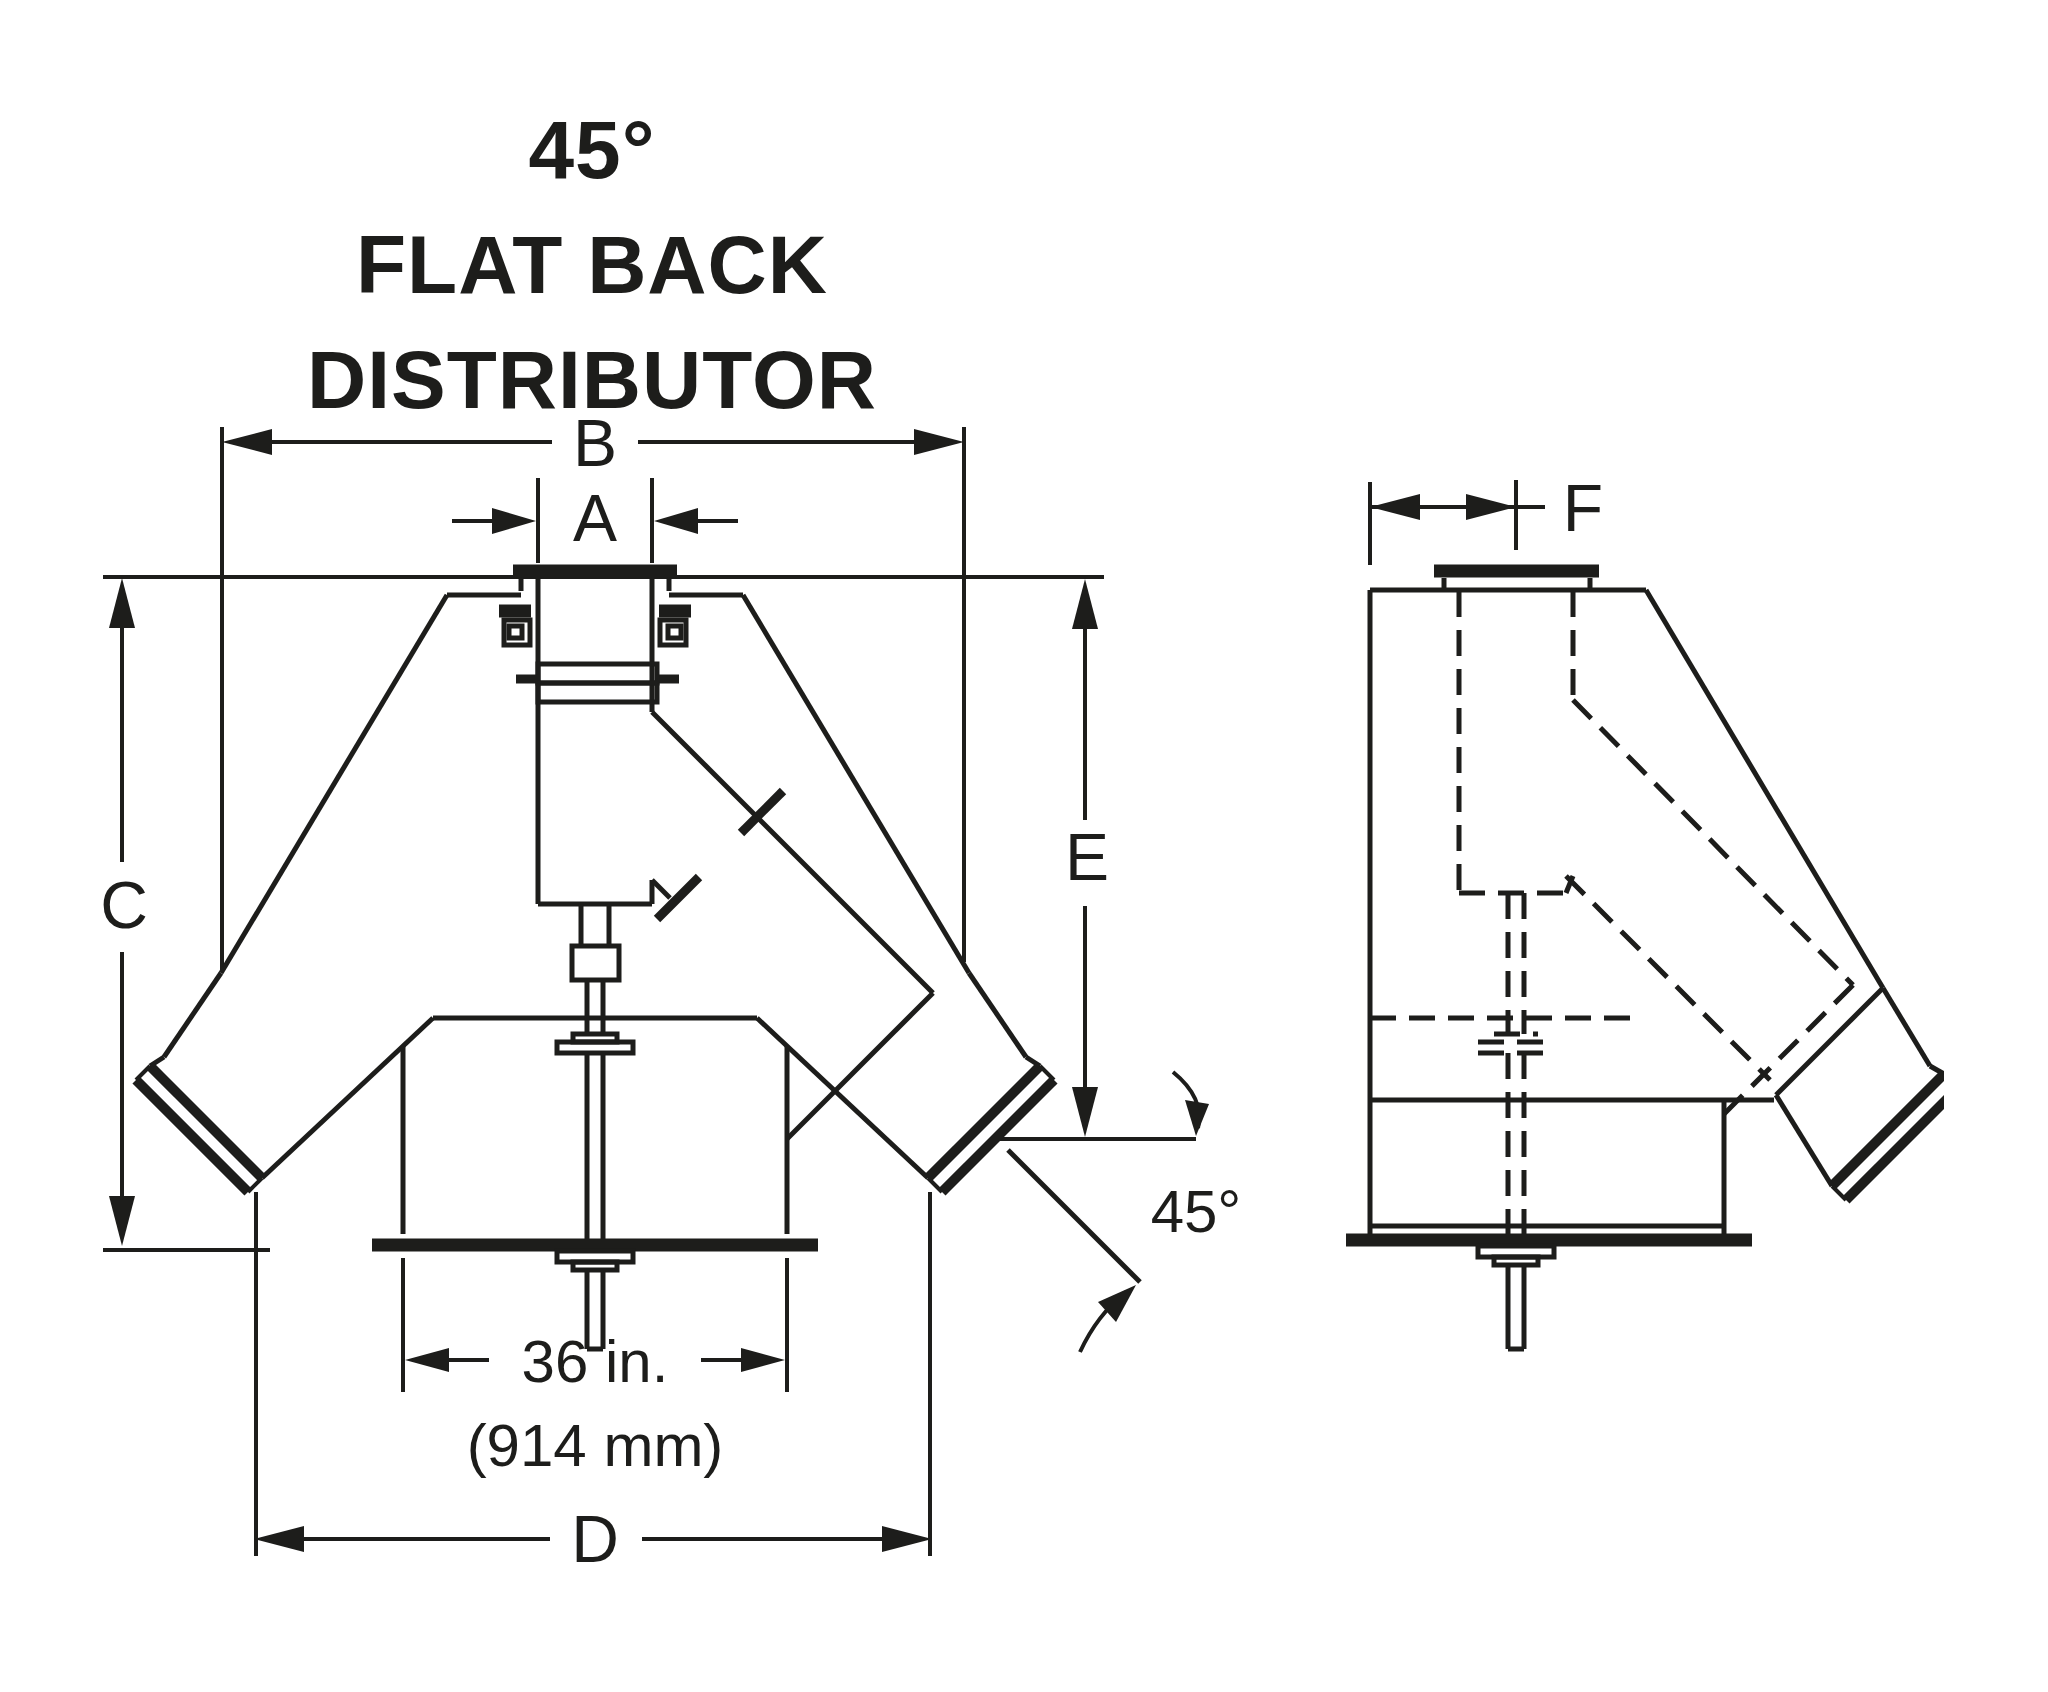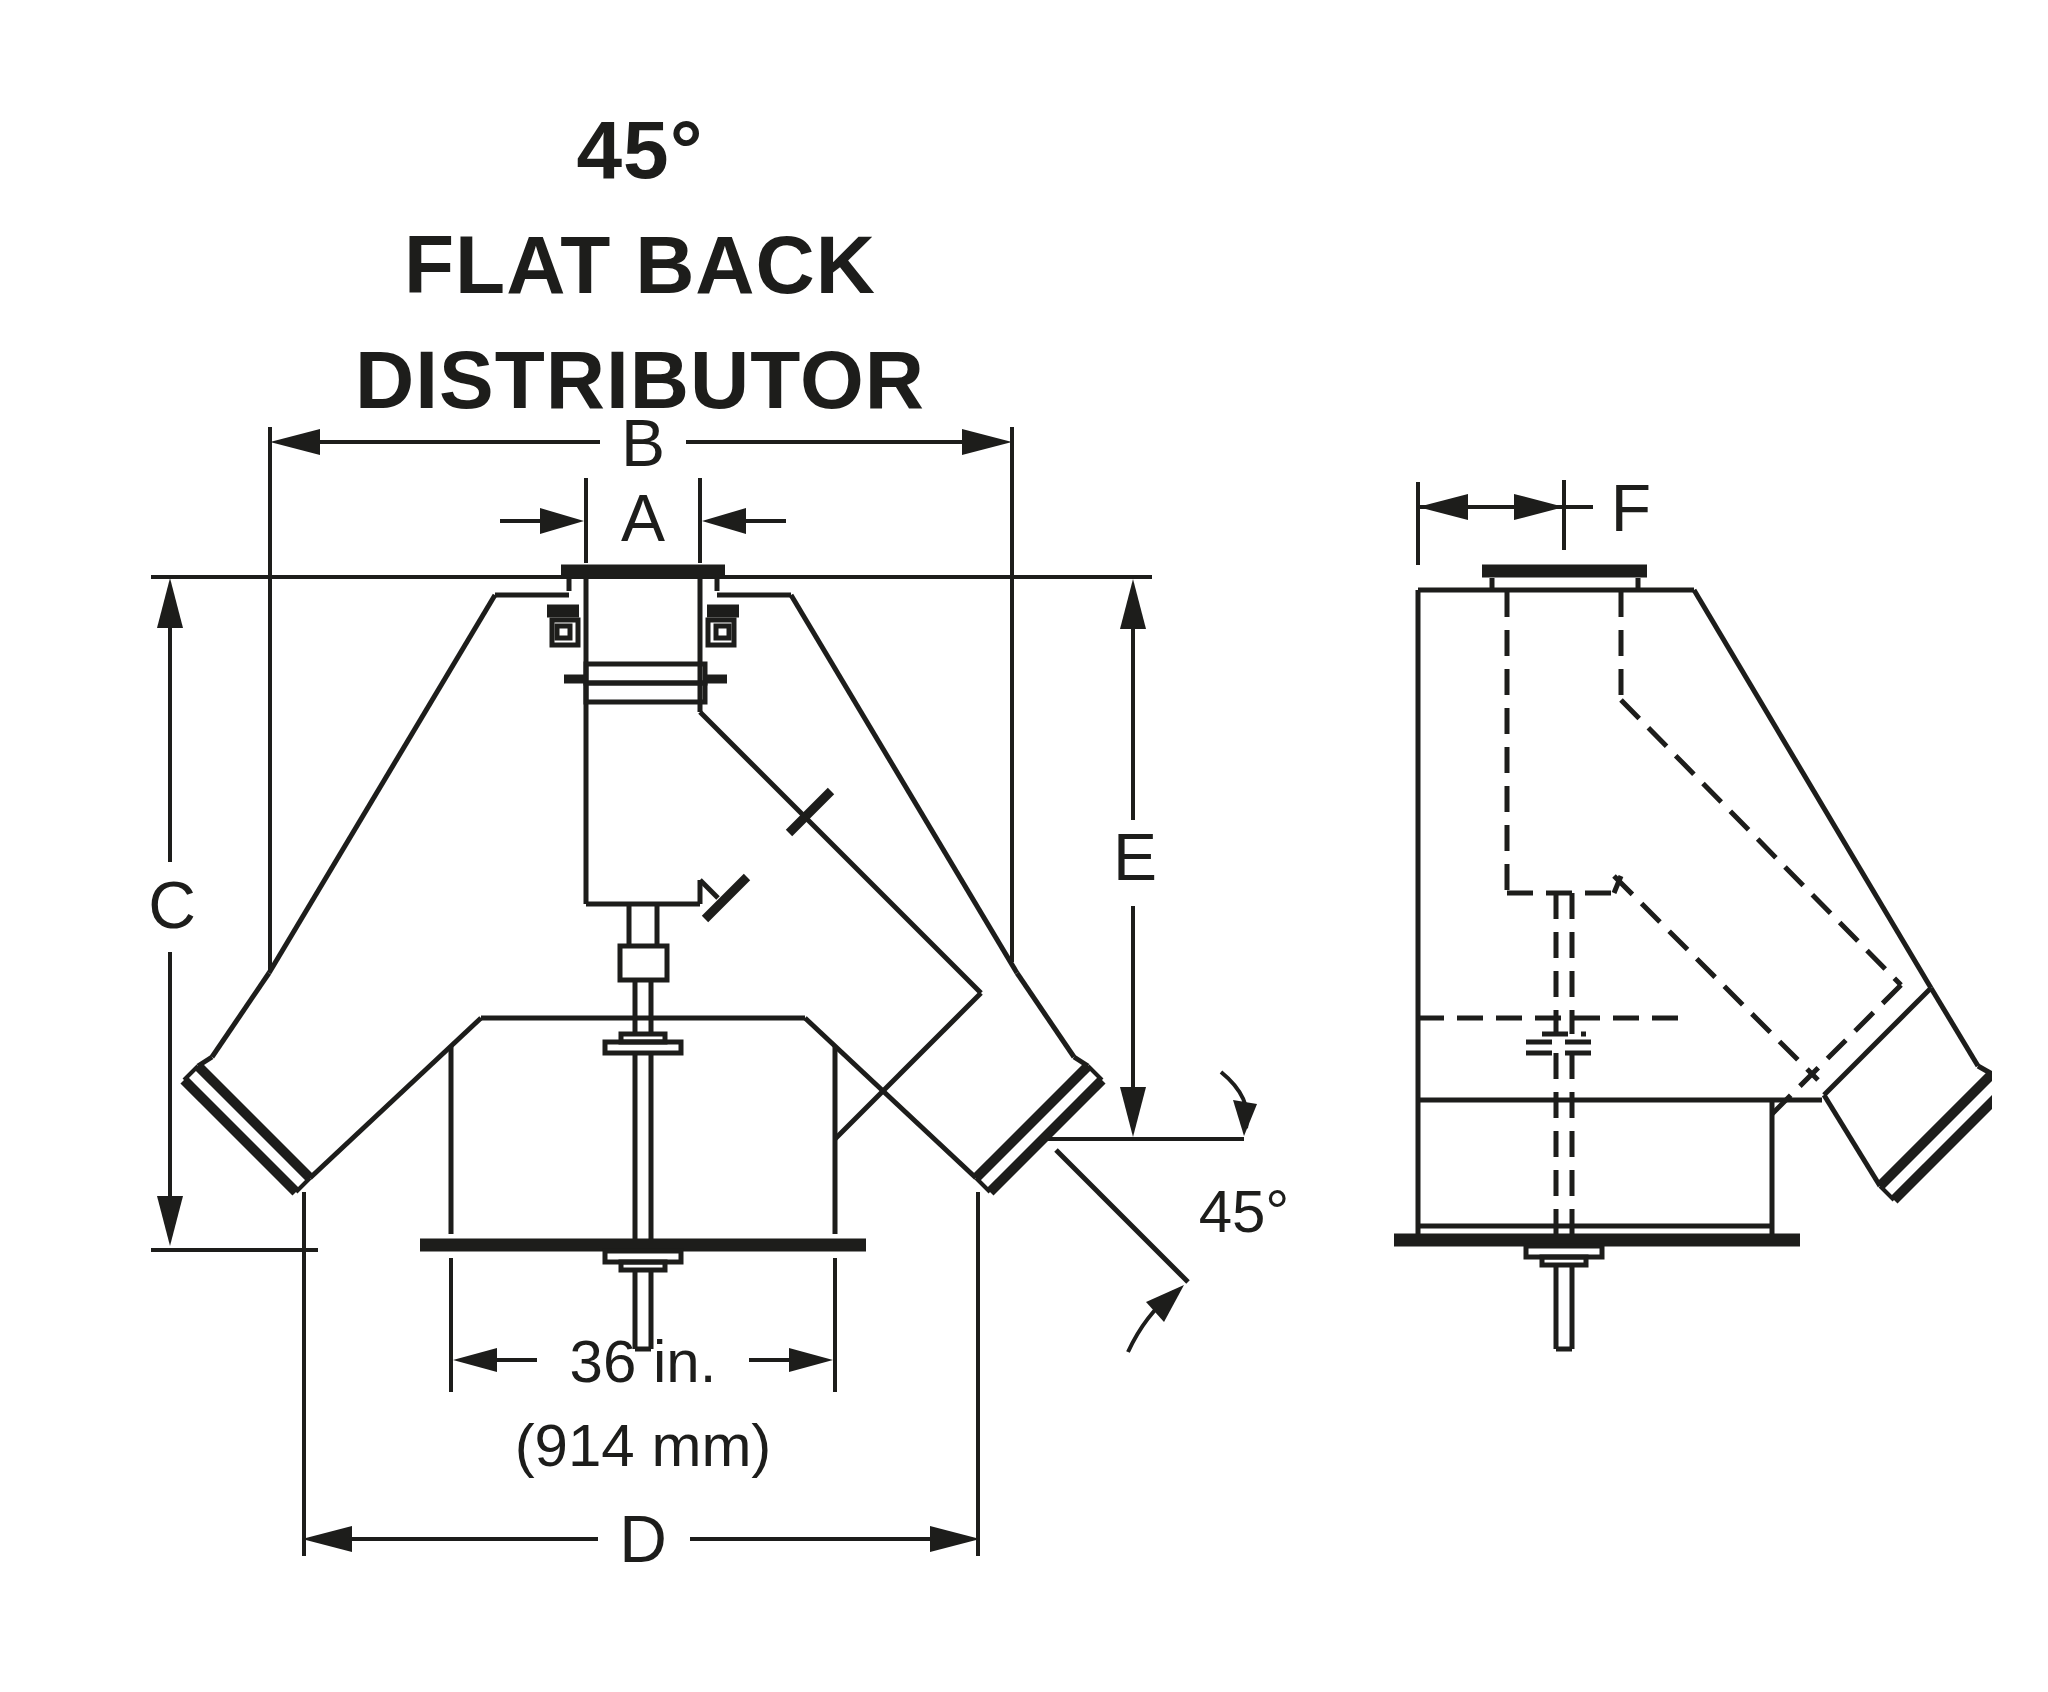--- a/index.html
+++ b/index.html
@@ -1,16 +1,16 @@
 <!DOCTYPE html>
 <html><head>
 <meta charset="utf-8">
 <style>
   html,body{margin:0;padding:0;background:#ffffff;}
-  .canvas{width:1944px;height:1692px;background:#ffffff;position:relative;overflow:hidden;margin-left:48px;}
+  .canvas{width:1944px;height:1692px;background:#ffffff;position:relative;overflow:hidden;}
   svg{display:block;}
   text{font-family:"Liberation Sans", sans-serif;fill:#1d1d1b;}
   .title-text{font-weight:bold;font-size:82px;letter-spacing:1px;}
   .dim-text{font-size:66px;}
   .small-dim-text{font-size:60px;}
   .ln{stroke:#1d1d1b;stroke-width:5;fill:none;}
   .dim{stroke:#1d1d1b;stroke-width:4;fill:none;}
   .thick{stroke:#1d1d1b;stroke-width:13;fill:none;}
   .plate{stroke:#1d1d1b;stroke-width:10;fill:none;}
   .tick{stroke:#1d1d1b;stroke-width:9;fill:none;}

